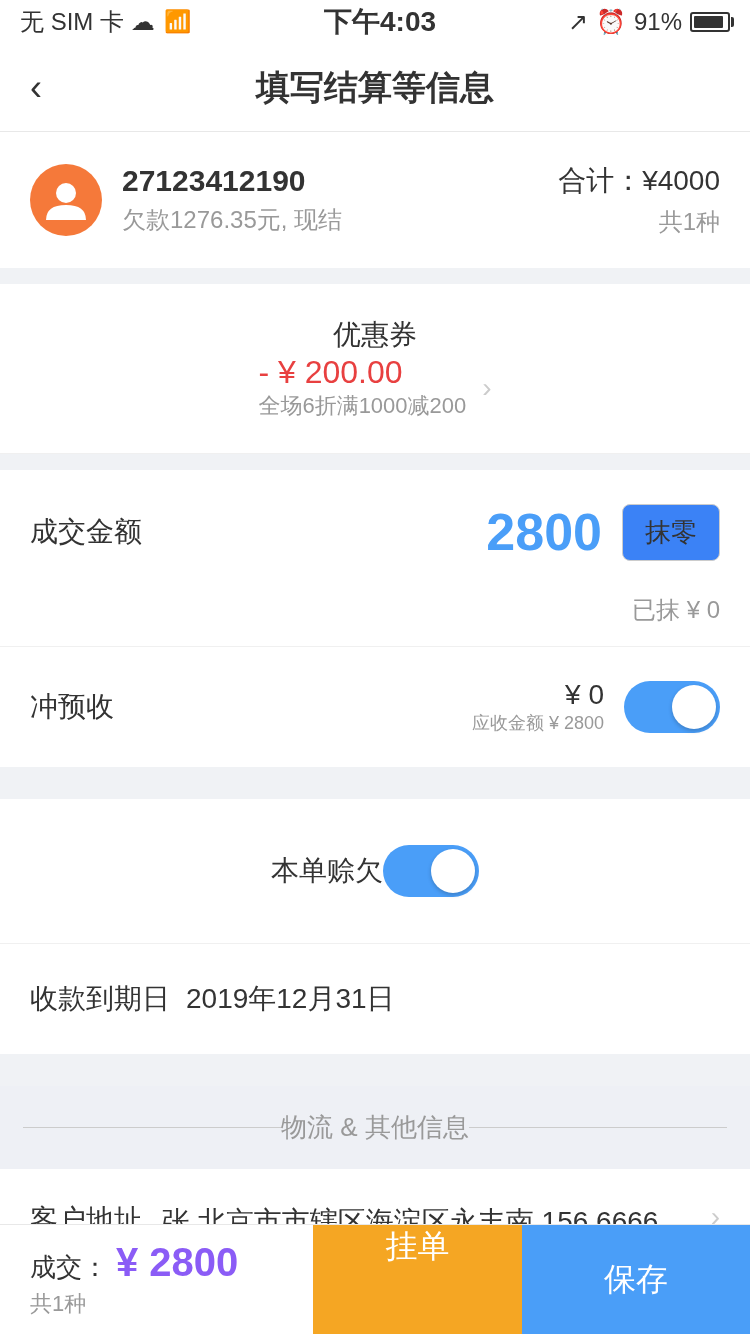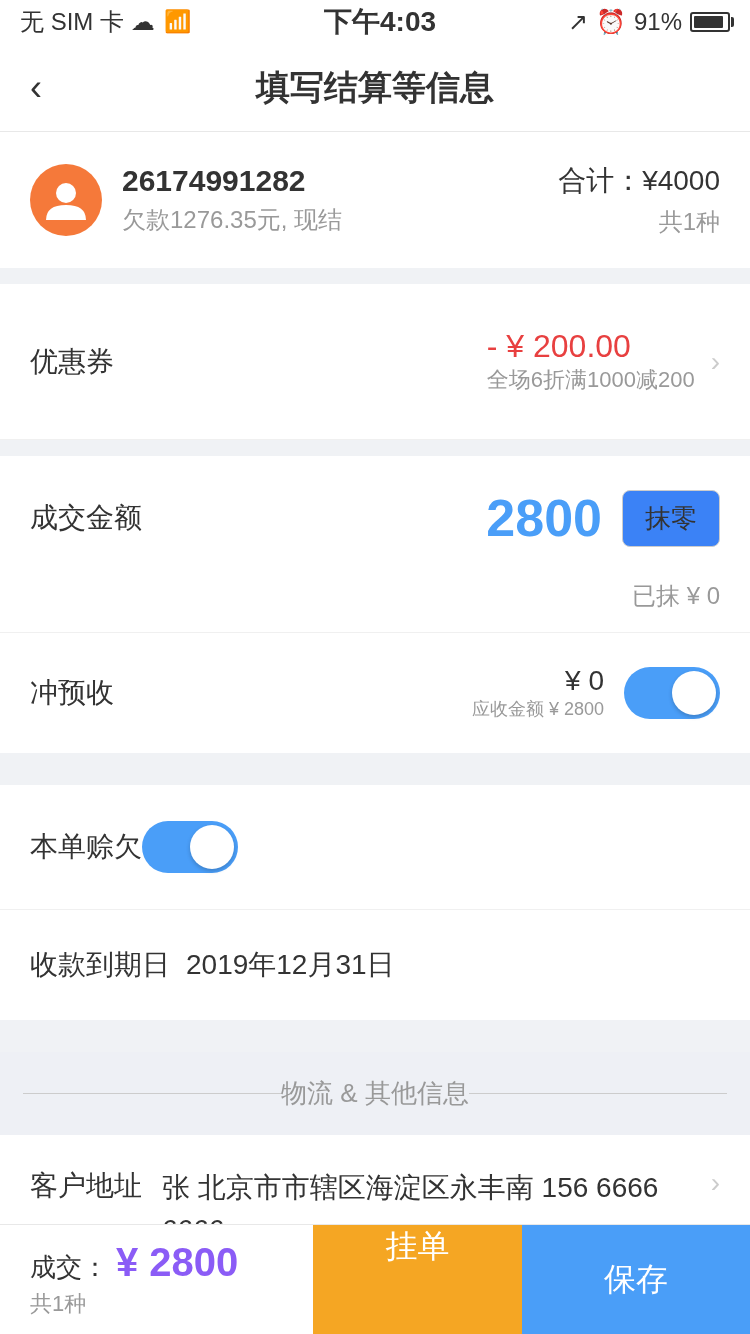--- a/index.html
+++ b/index.html
@@ -137,25 +137,26 @@
 
     
     .section-divider {
       height: 16px;
       background: #f0f2f5;
     }
 
     
     .row-item {
       background: #fff;
-      padding: 44px 30px;
+      padding: 32px 30px;
       display: flex;
       align-items: center;
       justify-content: space-between;
       border-bottom: 1px solid #f0f0f0;
+      flex-direction: column;
     }
     .row-label {
       font-size: 28px;
       color: #333;
     }
     .row-right {
       display: flex;
       align-items: center;
       gap: 16px;
     }
@@ -269,24 +270,24 @@
       box-shadow: 0 2px 4px rgba(0,0,0,0.2);
       transition: right 0.2s;
     }
 
     
     .arrears-section {
       background: #fff;
       margin-top: 16px;
     }
     .arrears-row {
-      padding: 36px 30px;
-      display: flex;
-      align-items: center;
-      justify-content: flex-start;
+      padding: 46px 30px;
+      display: flex;
+      align-items: center;
+      justify-content: center;
     }
 
     
     .due-section {
       background: #fff;
       margin-top: 0;
       border-top: 1px solid #f0f0f0;
     }
     .due-row {
       padding: 36px 30px;
@@ -435,21 +436,21 @@
 
   <div class="customer-card">
     <div class="customer-left">
       <div class="avatar">
         <svg class="avatar-icon" viewBox="0 0 50 50">
           <circle cx="25" cy="18" r="10" fill="white"></circle>
           <path d="M5 45 Q5 30 25 30 Q45 30 45 45" fill="white"></path>
         </svg>
       </div>
       <div class="customer-info">
-        <div class="customer-phone">26174991282</div>
+        <div class="customer-phone">27123412190</div>
         <div class="customer-sub">欠款1276.35元, 现结</div>
       </div>
     </div>
     <div class="customer-right">
       <div class="total-amount">合计：¥4000</div>
       <div class="total-count">共1种</div>
     </div>
   </div>
 
   <div class="row-item">

